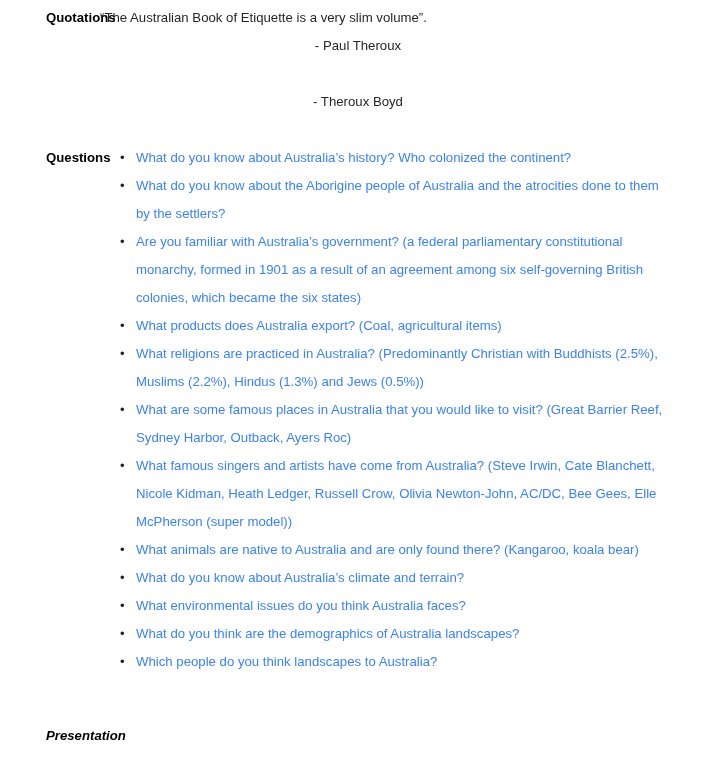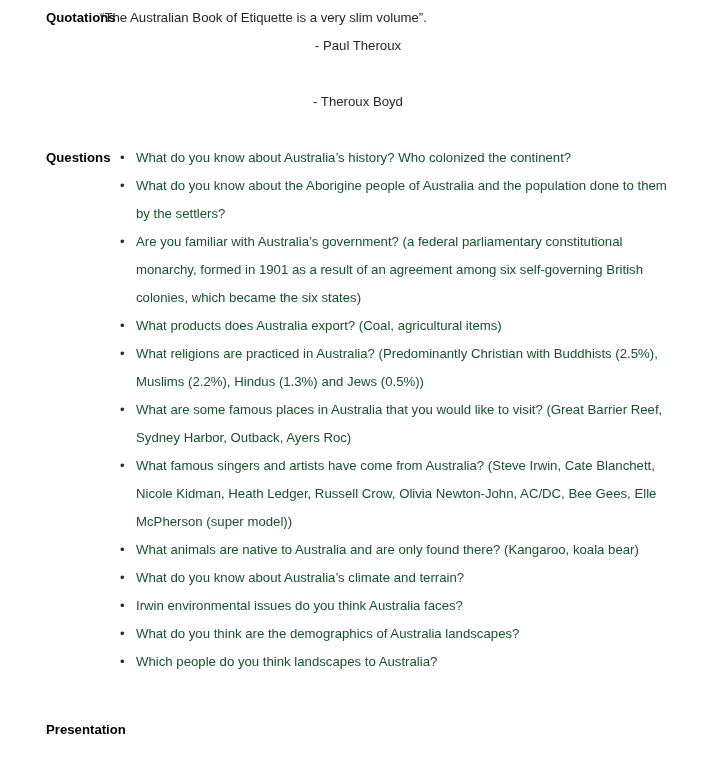--- a/index.html
+++ b/index.html
@@ -77,32 +77,33 @@
     line-height: 28px;
     color: #262626;
     text-align: left;
     padding-left: 2px;
     box-sizing: border-box;
   }
   .q-text {
     flex: 1 1 auto;
     font-size: 13.2px;
     line-height: 28px;
-    color: #14532d;
+    color: #3b82f6;
   }
   .questions-body {
     padding-left: 18px;
     padding-right: 52px;
   }
   
   .presentation-row {
     position: absolute;
     left: 0;
     right: 0;
-    bottom: 24px;
+    bottom: 18px;
+    font-style: italic;
   }
   .presentation-row .label-col {
     padding-left: 46px;
     width: 100px;
     flex: 0 0 100px;
   }
   .presentation-row .body-col {
     padding-right: 10px;
   }
 </style>
@@ -136,21 +137,21 @@
     <div class="body-col questions-body">
       <ul class="q-list">
 
         <li class="q-item">
           <span class="q-bullet">•</span>
           <span class="q-text">What do you know about Australia’s history? Who colonized the continent?</span>
         </li>
 
         <li class="q-item">
           <span class="q-bullet">•</span>
-          <span class="q-text">What do you know about the Aborigine people of Australia and the population done to them by the settlers?</span>
+          <span class="q-text">What do you know about the Aborigine people of Australia and the atrocities done to them by the settlers?</span>
         </li>
 
         <li class="q-item">
           <span class="q-bullet">•</span>
           <span class="q-text">Are you familiar with Australia’s government? (a federal parliamentary constitutional monarchy, formed in 1901 as a result of an agreement among six self-governing British colonies, which became the six states)</span>
         </li>
 
         <li class="q-item">
           <span class="q-bullet">•</span>
           <span class="q-text">What products does Australia export? (Coal, agricultural items)</span>
@@ -176,21 +177,21 @@
           <span class="q-text">What animals are native to Australia and are only found there? (Kangaroo, koala bear)</span>
         </li>
 
         <li class="q-item">
           <span class="q-bullet">•</span>
           <span class="q-text">What do you know about Australia’s climate and terrain?</span>
         </li>
 
         <li class="q-item">
           <span class="q-bullet">•</span>
-          <span class="q-text">Irwin environmental issues do you think Australia faces?</span>
+          <span class="q-text">What environmental issues do you think Australia faces?</span>
         </li>
 
         <li class="q-item">
           <span class="q-bullet">•</span>
           <span class="q-text">What do you think are the demographics of Australia landscapes?</span>
         </li>
 
         <li class="q-item">
           <span class="q-bullet">•</span>
           <span class="q-text">Which people do you think landscapes to Australia?</span>

